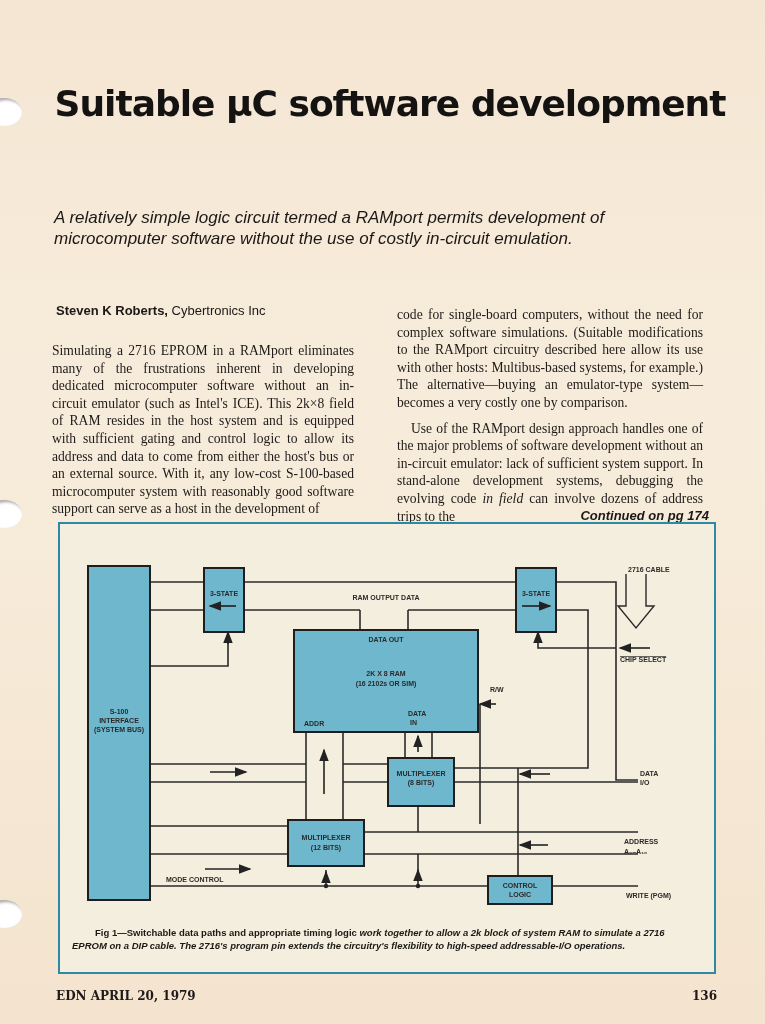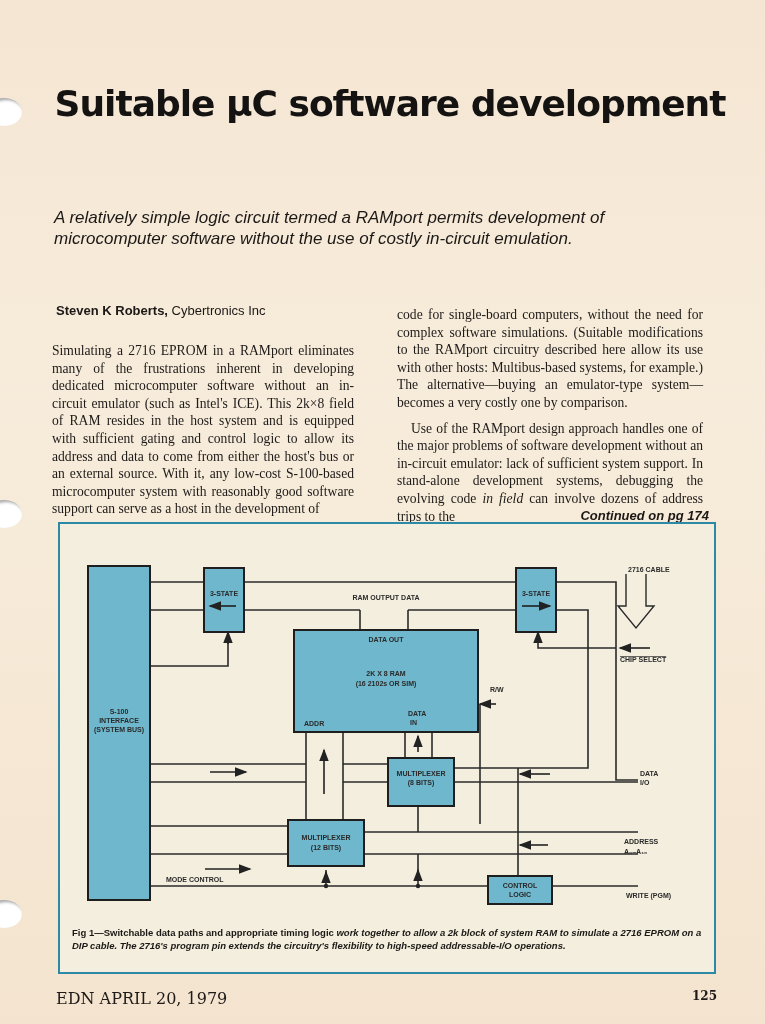--- a/index.html
+++ b/index.html
@@ -53,25 +53,25 @@
   .figure {
     position: absolute; left: 58px; top: 522px; width: 654px; height: 448px;
     border: 2px solid #2c8aa6; background: #f3eedd;
   }
   .figure svg { position: absolute; left: 0; top: 0; }
   .caption {
     position: absolute; left: 12px; top: 403px; width: 630px;
     font-family: "Liberation Sans", sans-serif; font-size: 9.5px; line-height: 12.5px;
     color: #1b1816;
   }
-  .caption b { font-weight: bold; }
+  .caption b { font-weight: bold; margin-left: 23px; }
   .caption i { font-style: italic; font-weight: bold; }
   .footer-left {
     position: absolute; left: 56px; top: 989px;
-    font-family: "DejaVu Serif", serif; font-weight: normal; font-size: 16px;
+    font-family: "DejaVu Serif", serif; font-weight: bold; font-size: 12px;
     color: #1d1a18;
   }
   .footer-right {
     position: absolute; left: 692px; top: 989px;
     font-family: "DejaVu Serif", serif; font-weight: bold; font-size: 12px;
     color: #1d1a18;
   }
   .lbl { font-family: "Liberation Sans", sans-serif; font-weight: bold; fill: #2a2a2a; }
 </style>
 </head>
@@ -228,14 +228,14 @@
         <text x="566" y="374">WRITE (PGM)</text>
       </g>
     </svg>
 
     <div class="caption">
       <b>Fig 1—Switchable data paths and appropriate timing logic</b><i> work together to allow a 2k block of system RAM to simulate a 2716 EPROM on a DIP cable. The 2716's program pin extends the circuitry's flexibility to high-speed addressable-I/O operations.</i>
     </div>
   </div>
 
   <div class="footer-left">EDN APRIL 20, 1979</div>
-  <div class="footer-right">125</div>
+  <div class="footer-right">136</div>
 </div>
 
 </body></html>

